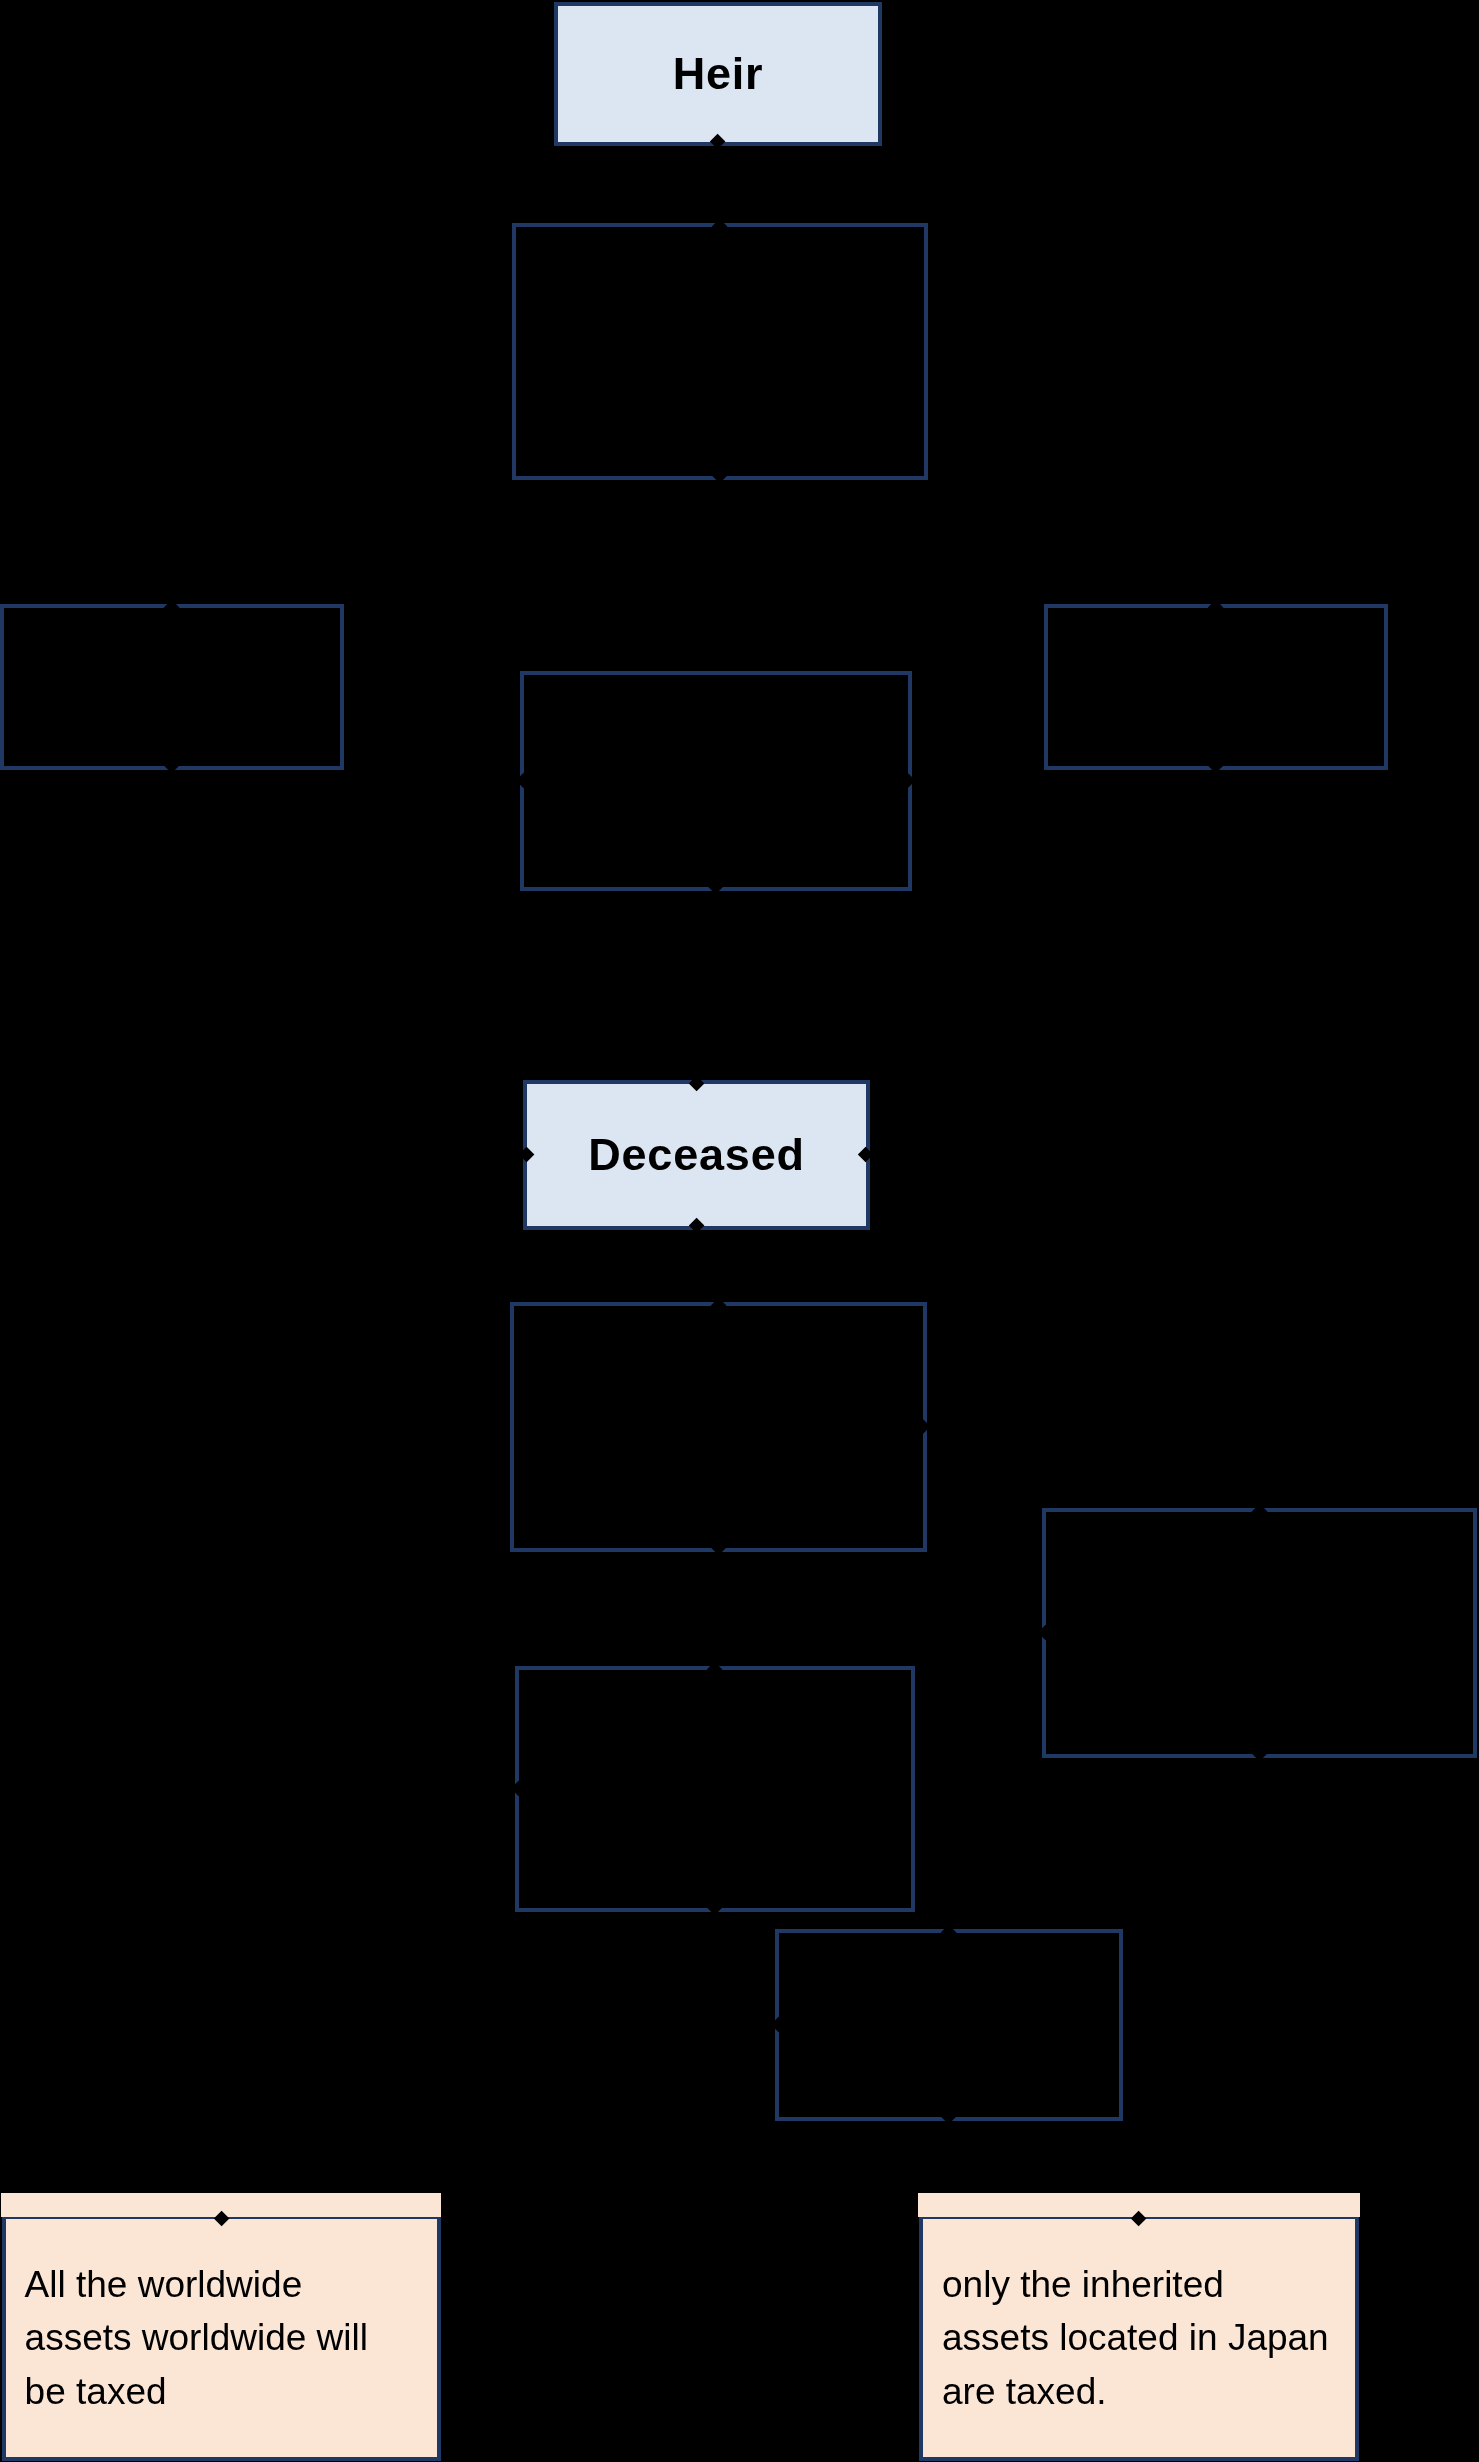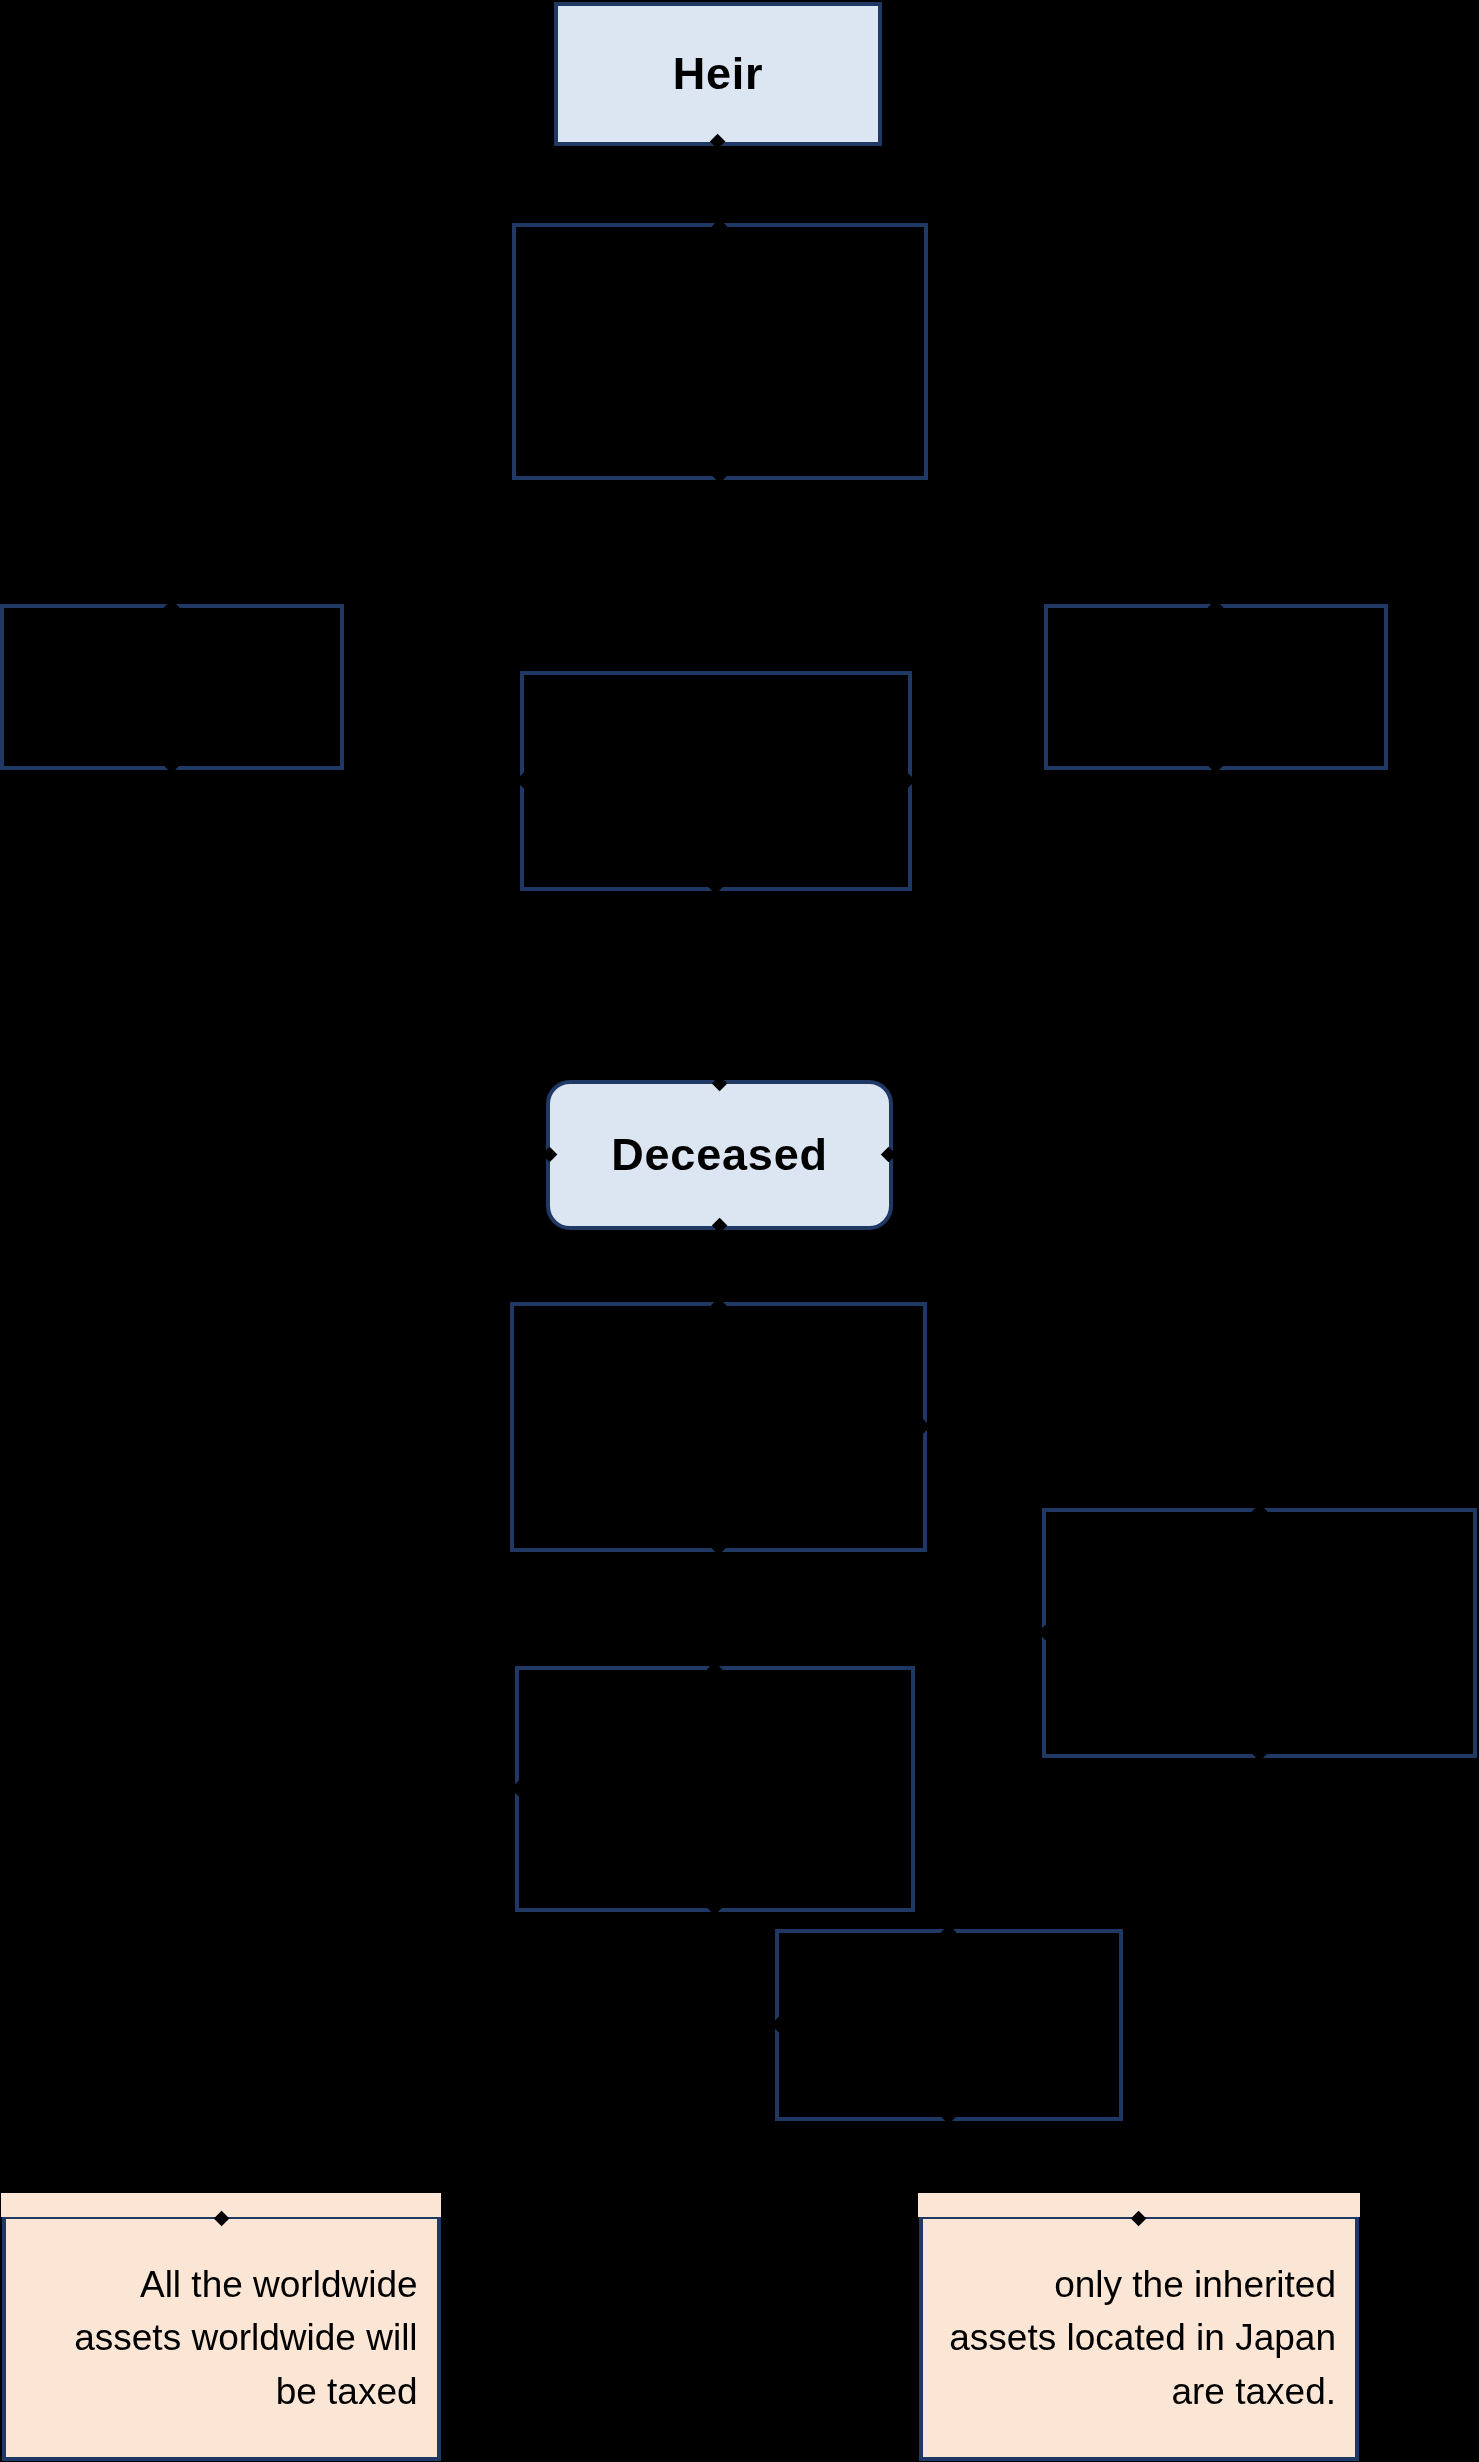--- a/index.html
+++ b/index.html
@@ -16,21 +16,21 @@
     font-family: "Liberation Sans", sans-serif;
   }
   .box {
     position: absolute;
     box-sizing: border-box;
     border: 4.8px solid var(--box_border, #1f3864);
     background: transparent;
     display: flex;
     align-items: center;
     justify-content: center;
-    text-align: right;
+    text-align: left;
   }
   .box.fill-blue { background: var(--box_fill_blue, #dbe6f2); }
   .box.fill-peach { background: var(--box_fill_peach, #fbe5d5); }
   
   .box.fill-peach::before {
     content: "";
     position: absolute;
     left: -4.8px; right: -4.8px; top: -25.6px;
     height: 24px;
     background: var(--box_fill_peach, #fbe5d5);
@@ -89,21 +89,21 @@
     <span class="notch right"></span>
     <span class="notch bottom"></span>
   </div>
 
   <div class="box" style="left:1044px; top:604px; width:344px; height:166px;">
     <span class="label-strong"></span>
     <span class="notch top"></span>
     <span class="notch bottom"></span>
   </div>
 
-  <div class="box fill-blue" style="left:546px; top:1080px; width:347px; height:150px;border-radius:24px;">
+  <div class="box fill-blue" style="left:523px; top:1080px; width:347px; height:150px;">
     <span class="label-strong">Deceased</span>
     <span class="notch top"></span>
     <span class="notch bottom"></span>
     <span class="notch left"></span>
     <span class="notch right"></span>
   </div>
 
   <div class="box" style="left:510px; top:1302px; width:417px; height:250px;">
     <span class="label-strong"></span>
     <span class="notch top"></span>

